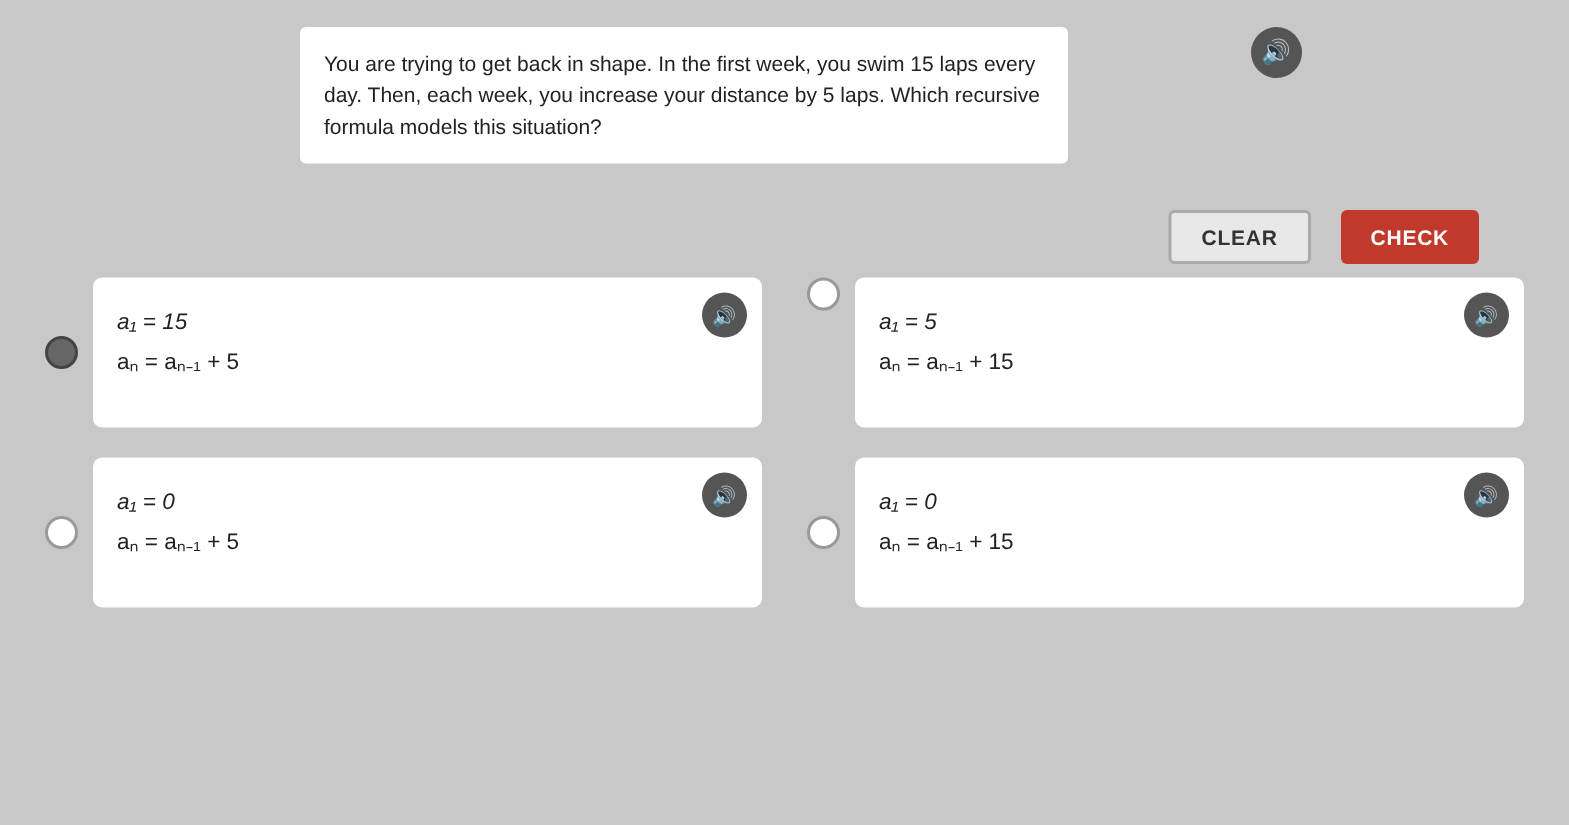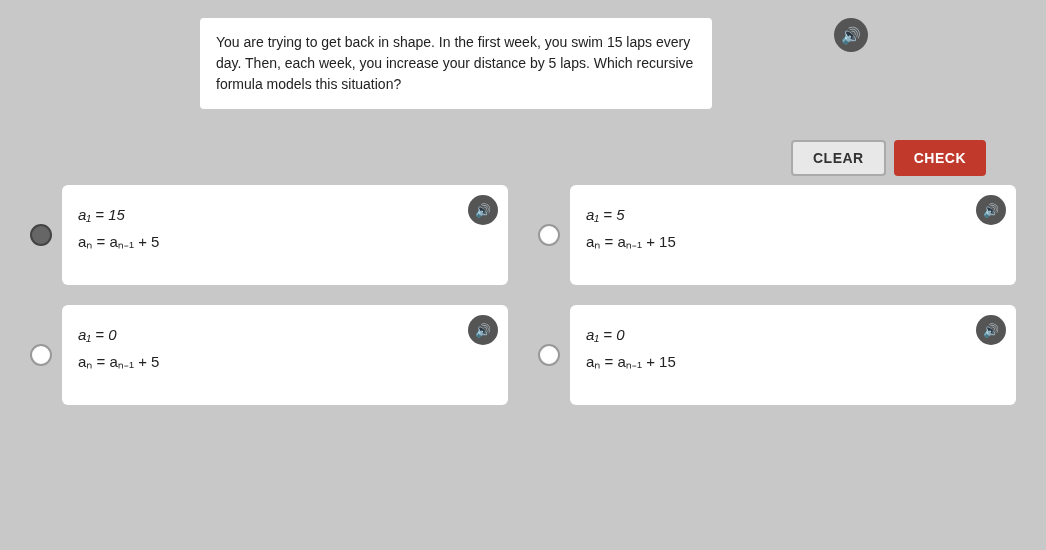--- a/index.html
+++ b/index.html
@@ -58,21 +58,21 @@
       color: white;
       font-size: 16px;
     }
 
     
     .buttons-row {
       position: absolute;
       top: 140px;
       right: 60px;
       display: flex;
-      gap: 8px;
+      gap: 20px;
     }
 
     .btn-clear {
       padding: 8px 20px;
       background: #e8e8e8;
       border: 2px solid #aaa;
       border-radius: 4px;
       font-size: 14px;
       font-weight: bold;
       color: #333;
@@ -190,51 +190,51 @@
         <div class="formula-text">
           <span class="line1">a₁ = 15</span>
           <span class="line2">aₙ = aₙ₋₁ + 5</span>
         </div>
         <button class="audio-btn-card">
           <span class="speaker-icon">🔊</span>
         </button>
       </div>
     </div>
 
+    <div style="position:relative; display:flex; align-items:flex-start;">
+      <div class="radio-circle"></div>
+      <div class="answer-card" style="flex:1; position:relative;">
+        <div class="formula-text">
+          <span class="line1">a₁ = 5</span>
+          <span class="line2">aₙ = aₙ₋₁ + 15</span>
+        </div>
+        <button class="audio-btn-card">
+          <span class="speaker-icon">🔊</span>
+        </button>
+      </div>
+    </div>
+
     <div style="position:relative; display:flex; align-items:center;">
       <div class="radio-circle"></div>
       <div class="answer-card" style="flex:1; position:relative;">
         <div class="formula-text">
-          <span class="line1">a₁ = 5</span>
-          <span class="line2">aₙ = aₙ₋₁ + 15</span>
+          <span class="line1">a₁ = 0</span>
+          <span class="line2">aₙ = aₙ₋₁ + 5</span>
         </div>
         <button class="audio-btn-card">
           <span class="speaker-icon">🔊</span>
         </button>
       </div>
     </div>
 
     <div style="position:relative; display:flex; align-items:center;">
       <div class="radio-circle"></div>
       <div class="answer-card" style="flex:1; position:relative;">
         <div class="formula-text">
           <span class="line1">a₁ = 0</span>
-          <span class="line2">aₙ = aₙ₋₁ + 5</span>
-        </div>
-        <button class="audio-btn-card">
-          <span class="speaker-icon">🔊</span>
-        </button>
-      </div>
-    </div>
-
-    <div style="position:relative; display:flex; align-items:center;">
-      <div class="radio-circle"></div>
-      <div class="answer-card" style="flex:1; position:relative;">
-        <div class="formula-text">
-          <span class="line1">a₁ = 0</span>
           <span class="line2">aₙ = aₙ₋₁ + 15</span>
         </div>
         <button class="audio-btn-card">
           <span class="speaker-icon">🔊</span>
         </button>
       </div>
     </div>
 
   </div>
 

